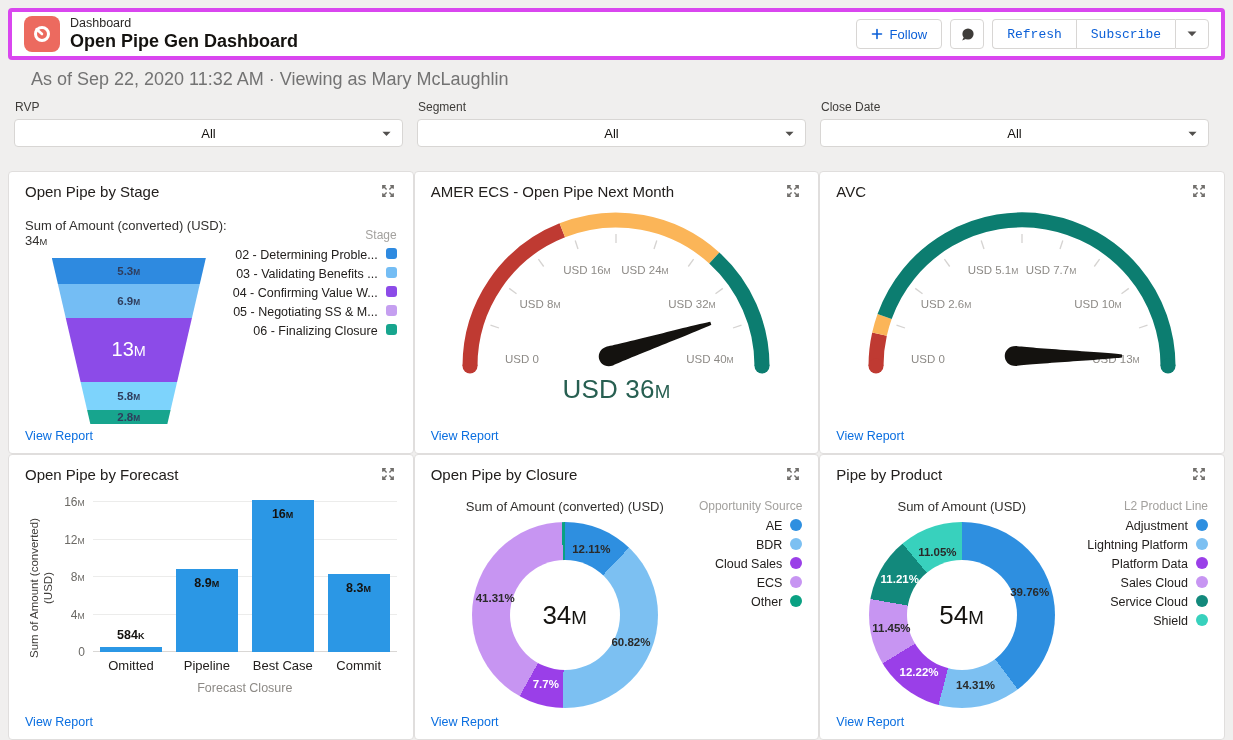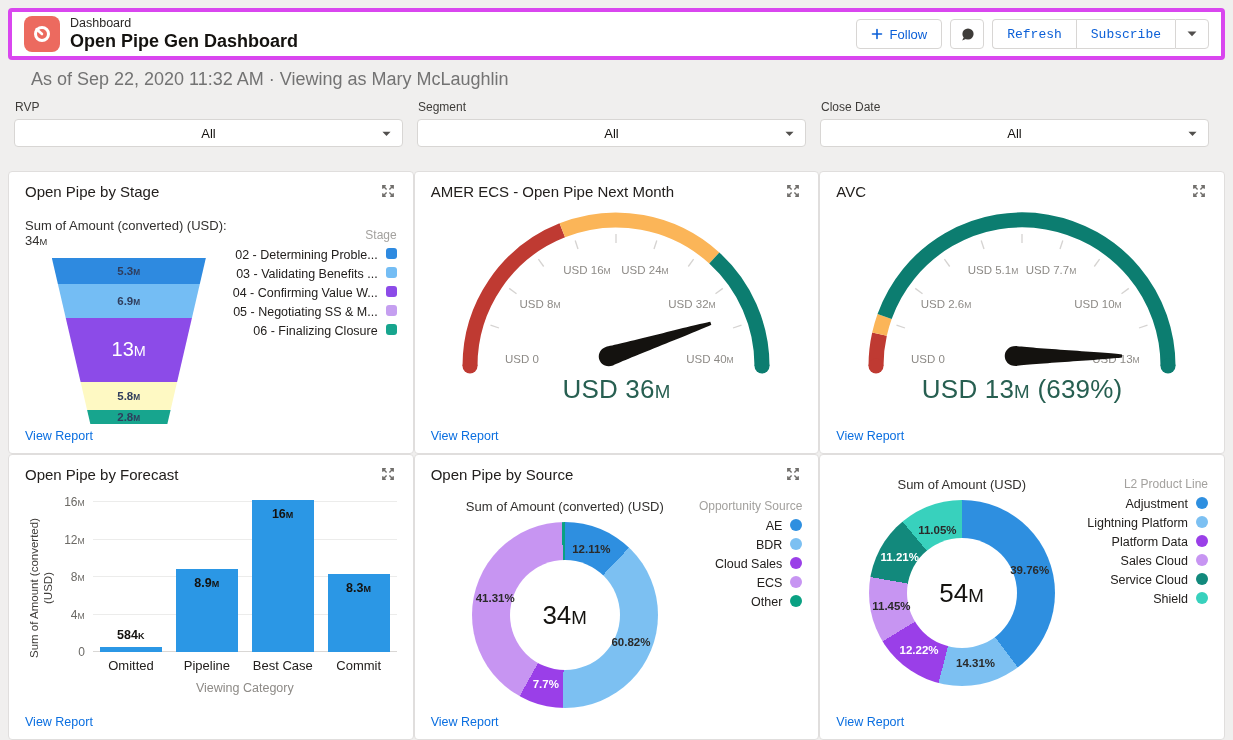--- a/index.html
+++ b/index.html
@@ -206,21 +206,21 @@
         <div class="funnel">
             <div class="fseg" style="height: 15.6805%; background: rgb(46, 138, 224);">
               <span class="fval" style="color:#2f3d5c">5.3<span class="sc">M</span></span>
             </div>
             <div class="fseg" style="height: 20.4142%; background: rgb(116, 189, 244);">
               <span class="fval" style="color:#2f3d5c">6.9<span class="sc">M</span></span>
             </div>
             <div class="fseg" style="height: 38.4615%; background: rgb(140, 75, 232);">
               <span class="fval fbig" style="color:#ffffff">13<span class="sc">M</span></span>
             </div>
-            <div class="fseg" style="height: 17.1598%; background: #fef9c3;">
+            <div class="fseg" style="height: 17.1598%; background: #7dd3fc;">
               <span class="fval" style="color:#2f3d5c">5.8<span class="sc">M</span></span>
             </div>
             <div class="fseg" style="height: 8.28402%; background: rgb(23, 165, 142);">
               <span class="fval" style="color:#2f3d5c">2.8<span class="sc">M</span></span>
             </div>
           </div>
       </div>
       <div class="legend legend-stage">
         <div class="legend-title">Stage</div>
         <div class="legend-item">
@@ -322,21 +322,20 @@
             <text class="gtick" x="79.0" y="159.0">USD 0</text>
             <text class="gtick" x="97.0" y="103.7">USD 2.6<tspan font-size="8.5">M</tspan></text>
             <text class="gtick" x="144.0" y="69.6">USD 5.1<tspan font-size="8.5">M</tspan></text>
             <text class="gtick" x="202.0" y="69.6">USD 7.7<tspan font-size="8.5">M</tspan></text>
             <text class="gtick" x="249.0" y="103.7">USD 10<tspan font-size="8.5">M</tspan></text>
             <text class="gtick" x="267.0" y="159.0">USD 13<tspan font-size="8.5">M</tspan></text>
             <g transform="translate(167 152) rotate(0)">
               <path d="M0,-10 C-15,-10 -15,10 0,10 C14,8 92,3.5 106,1.6 L106,-1.6 C92,-3.5 14,-8 0,-10 Z" fill="#14120f"></path>
             </g>
           </svg></div>
-      <div class="gauge-value scn">USD 13<span class="sc">M</span> (639%)</div>
     </div>
     <a class="view-report">View Report</a>
   </div>
 
   <div class="card">
     <div class="card-head">
       <div class="card-title">Open Pipe by Forecast</div>
       <span class="expand">
         <svg width="14" height="14" viewBox="0 0 14 14" stroke="#706e6b" stroke-width="1.4" fill="none">
           <path d="M5.6 5.6 L1.8 1.8 M1.8 4.8 V1.8 H4.8"></path>
@@ -383,29 +382,29 @@
               <div class="bar" style="height: 77.7341px; background: rgb(43, 151, 229);"></div>
               <div class="blab" style="bottom: 56.7341px;">8.3<span class="sc">M</span></div>
             </div>
           </div>
         <div class="cats">
             <div>Omitted</div>
             <div>Pipeline</div>
             <div>Best Case</div>
             <div>Commit</div>
           </div>
-        <div class="xlabel">Viewing Category</div>
+        <div class="xlabel">Forecast Closure</div>
       </div>
     </div>
     <a class="view-report">View Report</a>
   </div>
 
   <div class="card">
     <div class="card-head">
-      <div class="card-title">Open Pipe by Source</div>
+      <div class="card-title">Open Pipe by Closure</div>
       <span class="expand">
         <svg width="14" height="14" viewBox="0 0 14 14" stroke="#706e6b" stroke-width="1.4" fill="none">
           <path d="M5.6 5.6 L1.8 1.8 M1.8 4.8 V1.8 H4.8"></path>
             <path d="M8.4 5.6 L12.2 1.8 M9.2 1.8 H12.2 V4.8"></path>
           <path d="M5.6 8.4 L1.8 12.2 M1.8 9.2 V12.2 H4.8"></path>
             <path d="M8.4 8.4 L12.2 12.2 M12.2 9.2 V12.2 H9.2"></path>
         </svg>
       </span>
     </div>
     <div class="donut-body">
@@ -441,20 +440,31 @@
         <div class="legend-item">
             <span class="legend-label">Other</span>
             <span class="swatch round" style="background: rgb(10, 161, 131);"></span>
           </div>
       </div>
     </div>
     <a class="view-report">View Report</a>
   </div>
 
   <div class="card">
+    <div class="card-head">
+      <div class="card-title">Pipe by Product</div>
+      <span class="expand">
+        <svg width="14" height="14" viewBox="0 0 14 14" stroke="#706e6b" stroke-width="1.4" fill="none">
+          <path d="M5.6 5.6 L1.8 1.8 M1.8 4.8 V1.8 H4.8"></path>
+            <path d="M8.4 5.6 L12.2 1.8 M9.2 1.8 H12.2 V4.8"></path>
+          <path d="M5.6 8.4 L1.8 12.2 M1.8 9.2 V12.2 H4.8"></path>
+            <path d="M8.4 8.4 L12.2 12.2 M12.2 9.2 V12.2 H9.2"></path>
+        </svg>
+      </span>
+    </div>
     <div class="donut-body">
       <div class="donut-col">
         <div class="chart-title">Sum of Amount (USD)</div>
         <div class="donut" style="background: conic-gradient(rgb(46, 143, 224) 0deg, rgb(46, 143, 224) 143.136deg, rgb(124, 192, 242) 143.136deg, rgb(124, 192, 242) 194.652deg, rgb(154, 63, 232) 194.652deg, rgb(154, 63, 232) 238.644deg, rgb(199, 149, 242) 238.644deg, rgb(199, 149, 242) 279.864deg, rgb(18, 137, 124) 279.864deg, rgb(18, 137, 124) 320.22deg, rgb(56, 209, 189) 320.22deg, rgb(56, 209, 189) 360deg);">
           <div class="dhole"></div>
           <div class="dcenter scn">54<span class="sc">M</span></div>
         <div class="dlab" style="left: 160.936px; top: 70.3584px; color: rgb(42, 42, 42);">39.76%</div>
             <div class="dlab" style="left: 106.794px; top: 163.269px; color: rgb(42, 42, 42);">14.31%</div>
             <div class="dlab" style="left: 50.2562px; top: 150.454px; color: rgb(255, 255, 255);">12.22%</div>
             <div class="dlab" style="left: 22.6458px; top: 106.352px; color: rgb(42, 42, 42);">11.45%</div>

